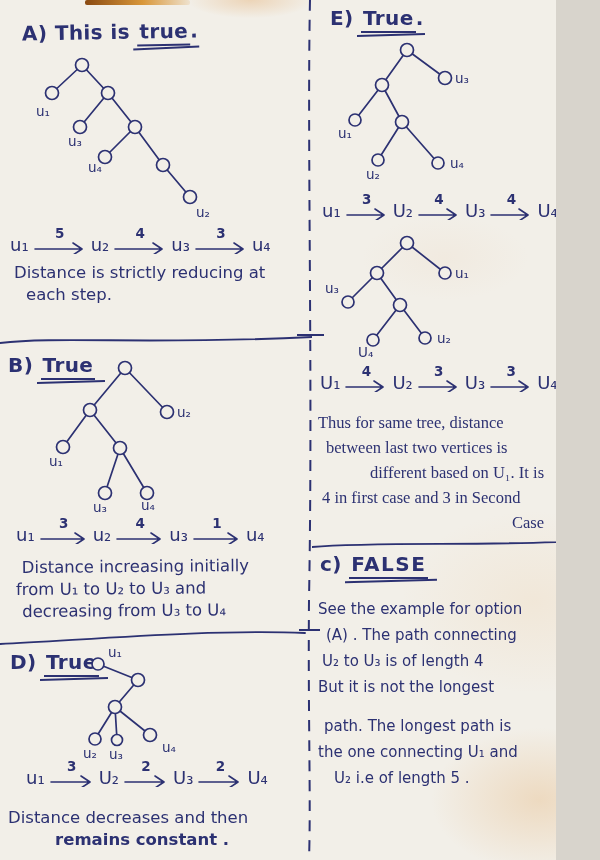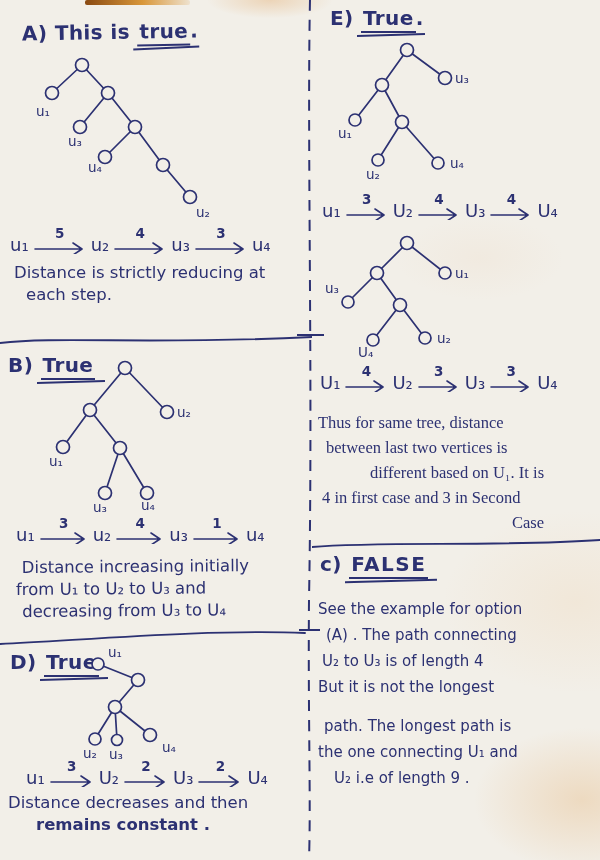--- a/index.html
+++ b/index.html
@@ -1,17 +1,17 @@
 <!DOCTYPE html>
 <html><head>
 <meta charset="utf-8">
 <style>
   html,body{margin:0;padding:0;background:#d8d4cc;}
   .page{
-    position:relative;width:600px;height:860px;overflow:hidden;
+    position:relative;width:556px;height:860px;overflow:hidden;
     background:
       radial-gradient(ellipse 90px 26px at 45% 0%, rgba(222,150,70,.30), transparent 70%),
       radial-gradient(ellipse 150px 100px at 97% 93%, rgba(228,178,118,.35), transparent 72%),
       radial-gradient(ellipse 190px 130px at 96% 70%, rgba(236,196,146,.18), transparent 70%),
       radial-gradient(ellipse 120px 60px at 80% 30%, rgba(230,190,150,.10), transparent 70%),
       #f2efe8;
     font-family:"DejaVu Sans",sans-serif;color:#2c3172;
   }
   .abs{position:absolute;}
   .heading{font-size:20px;font-weight:bold;letter-spacing:.4px;white-space:nowrap;}
@@ -200,21 +200,21 @@
       <span class="sv">U₃</span>
       <span class="sarr">
         <span class="sw">2</span>
         <svg class="arrowsvg" width="46" height="15">
             <path d="M2 10 L40 10 M32 4 L41 10 L32 16"></path>
           </svg>
       </span>
       <span class="sv">U₄</span>
     </div>
 
-    <div class="abs note" style="left:8px;top:147px;">
+    <div class="abs note" style="left:8px;top:162px;text-align:center;">
       <div>Distance decreases and then</div>
       <div style="padding-left:28px;font-weight:bold;">remains constant .</div>
     </div>
   </div>
 
   <div class="abs" style="left:312px;top:0;width:288px;">
     <div class="abs heading" style="left:18px;top:6px;">
       <span>E)</span>
       <span class="dul">True</span><span>.</span>
     </div>
@@ -314,17 +314,17 @@
       <span class="dul falsehead">FALSE</span>
     </div>
 
     <div class="abs note" style="left:6px;top:48px;line-height:26px;font-size:15px;">
       <div>See the example for option</div>
       <div style="padding-left:8px;">(A) .  The path connecting</div>
       <div style="padding-left:4px;">U₂ to U₃  is of length 4</div>
       <div>But it is not the longest</div>
       <div style="padding-left:6px;margin-top:13px;">path. The longest path is</div>
       <div>the one connecting  U₁ and</div>
-      <div style="padding-left:16px;">U₂  i.e of length 9 .</div>
+      <div style="padding-left:16px;">U₂  i.e of length 5 .</div>
     </div>
   </div>
 
 </div>
 
 </body></html>

